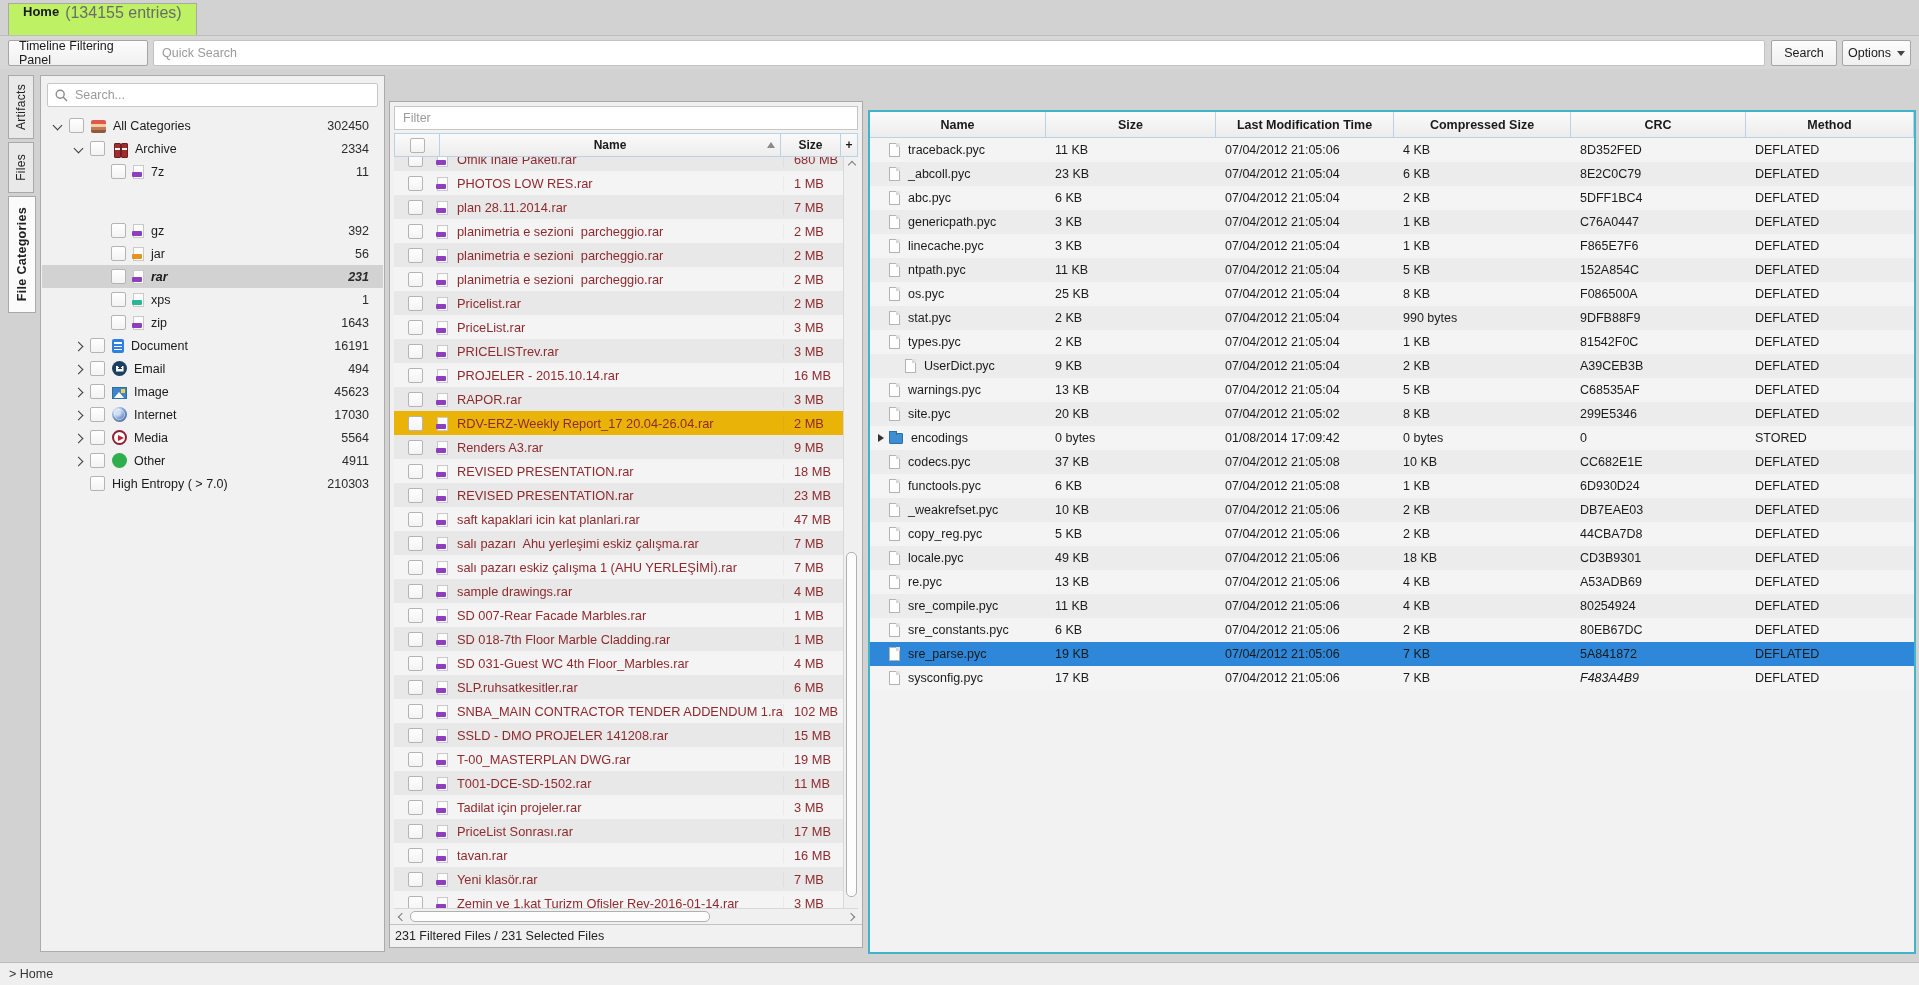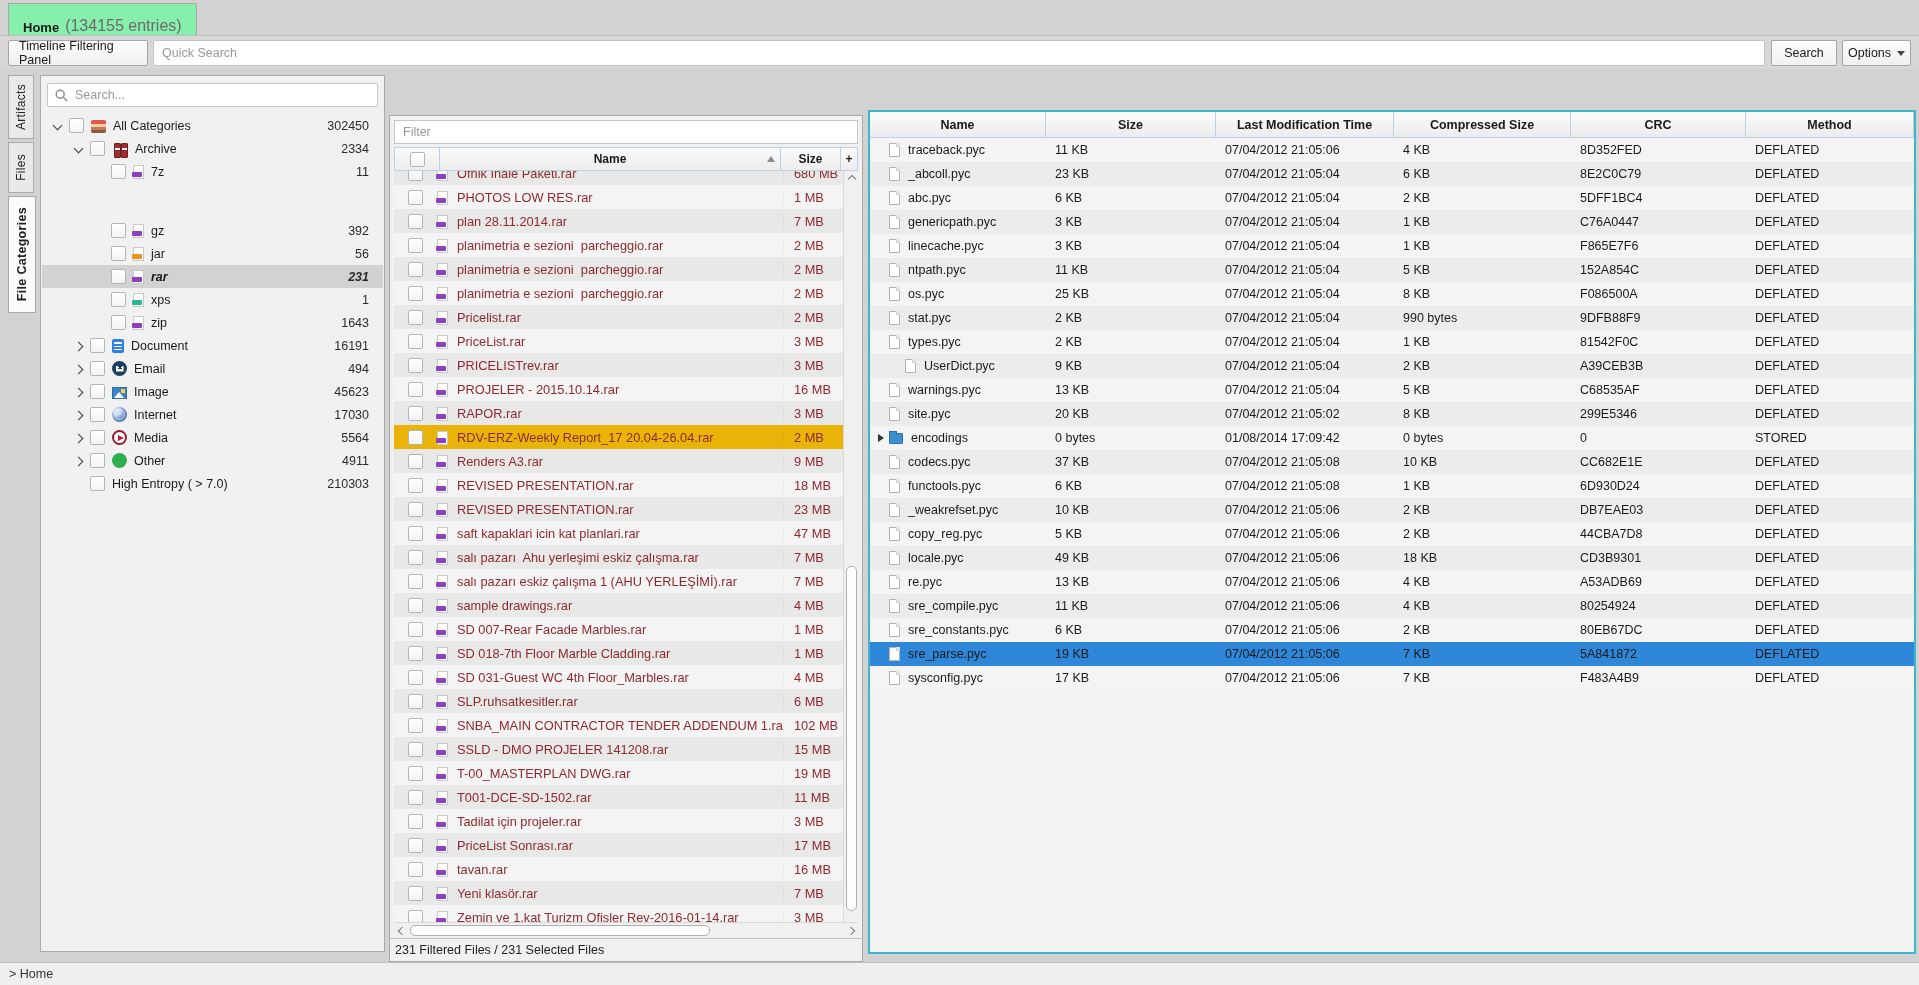--- a/index.html
+++ b/index.html
@@ -1,21 +1,21 @@
 <!DOCTYPE html>
 <html><head>
 <meta charset="utf-8">
 <style>
   *{box-sizing:border-box;margin:0;padding:0}
   html,body{width:1919px;height:985px}
   body{position:relative;background:#d2d2d2;font-family:"Liberation Sans",sans-serif;font-size:12px;color:#1a1a1a;overflow:hidden}
 
   
-  .home-tab{position:absolute;left:8px;top:3px;height:32px;padding:0 14px;background:#86efac;
-    border:1px solid #a9a9a9;border-bottom:none;display:flex;align-items:flex-end;gap:6px;z-index:3}
+  .home-tab{position:absolute;left:8px;top:3px;height:32px;padding:0 14px;background:#bef264;
+    border:1px solid #a9a9a9;border-bottom:none;display:flex;align-items:flex-start;gap:6px;z-index:3}
   .home-tab .t{font-weight:bold;font-size:13px}
   .home-tab .e{color:#6b6b6b;font-size:16px}
 
   
   .toolbar{position:absolute;left:0;top:35px;width:1919px;height:34px;border-top:1px solid #bdbdbd;background:#d7d7d7}
   .btn{position:absolute;top:4px;height:26px;background:linear-gradient(#fcfcfc,#f0f0f0);
     border:1px solid #a5a5a5;border-radius:2px;display:flex;align-items:center;justify-content:center;
     padding:0 10px;cursor:default;font-size:12.5px}
   .tl-btn{left:8px;width:140px}
   .q-input{position:absolute;left:153px;top:4px;width:1612px;height:26px;background:#fff;
@@ -89,21 +89,21 @@
   .ic-folder{width:14px;height:11px;background:#3e8ed2;border:1px solid #2e6fa9;border-radius:1px;margin:0}
   .ic-folder::before{content:"";position:absolute;top:-3px;left:-1px;width:6px;height:3px;background:#3e8ed2;
     border:1px solid #2e6fa9;border-bottom:none;border-radius:1px 1px 0 0}
 
   
   .mid-panel{position:absolute;left:389px;top:75px;width:474px;height:883px}
   .mid-tabs{position:absolute;left:0;top:0;height:37px;display:flex;align-items:flex-end}
   .mtab{border:1px solid #a9a9a9;border-bottom:none;padding:0 13px;display:flex;align-items:center;cursor:default}
   .mtab.active{background:#f1f1f1;height:30px;font-weight:bold;font-size:13px;z-index:2}
   .mtab.inactive{background:#e6e6e6;height:26px;font-size:12.5px;margin-left:2px}
-  .mid-body{position:absolute;left:0;top:40px;width:474px;height:847px;background:#f1f1f1;border:1px solid #a9a9a9}
+  .mid-body{position:absolute;left:0;top:26px;width:474px;height:847px;background:#f1f1f1;border:1px solid #a9a9a9}
   .mid-filter{position:absolute;left:4px;top:4px;width:464px;height:24px;background:#fff;border:1px solid #c6c6c6;
     padding:0 8px;font:12.5px "Liberation Sans",sans-serif;color:#222}
   .mid-filter::placeholder{color:#9a9a9a}
   .mid-header{position:absolute;left:4px;top:31px;width:464px;height:24px;display:flex;background:linear-gradient(#fafafa,#ededed);
     border:1px solid #bcd2e4;font-weight:bold}
   .mh-cell{display:flex;align-items:center;justify-content:center;border-right:1px solid #bcd2e4;height:100%}
   .mh-check{width:45px}
   .mh-name{flex:1;position:relative}
   .mh-size{width:60px}
   .mh-plus{width:16px;border-right:none;font-weight:bold;cursor:pointer}
@@ -794,21 +794,21 @@
       </div>
       <div class="right-row">
         <div class="r-cell r-name" style="width: 176px; padding-left: 4px;">
           <div class="exp"></div>
           <div class="ico ic-pyc"></div>
           <div class="txt">sysconfig.pyc</div>
         </div>
         <div class="r-cell" style="width: 170px;">17 KB</div>
         <div class="r-cell" style="width: 178px;">07/04/2012 21:05:06</div>
         <div class="r-cell" style="width: 177px;">7 KB</div>
-        <div class="r-cell" style="width: 175px;">F483A4B9</div>
+        <div class="r-cell" style="width: 175px; font-style: italic;">F483A4B9</div>
         <div class="r-cell" style="width: 168px;">DEFLATED</div>
       </div>
     </div>
 </div>
 
 <div class="bottom-bar">
   <span>&gt; Home</span>
 </div>
 
 </body></html>

